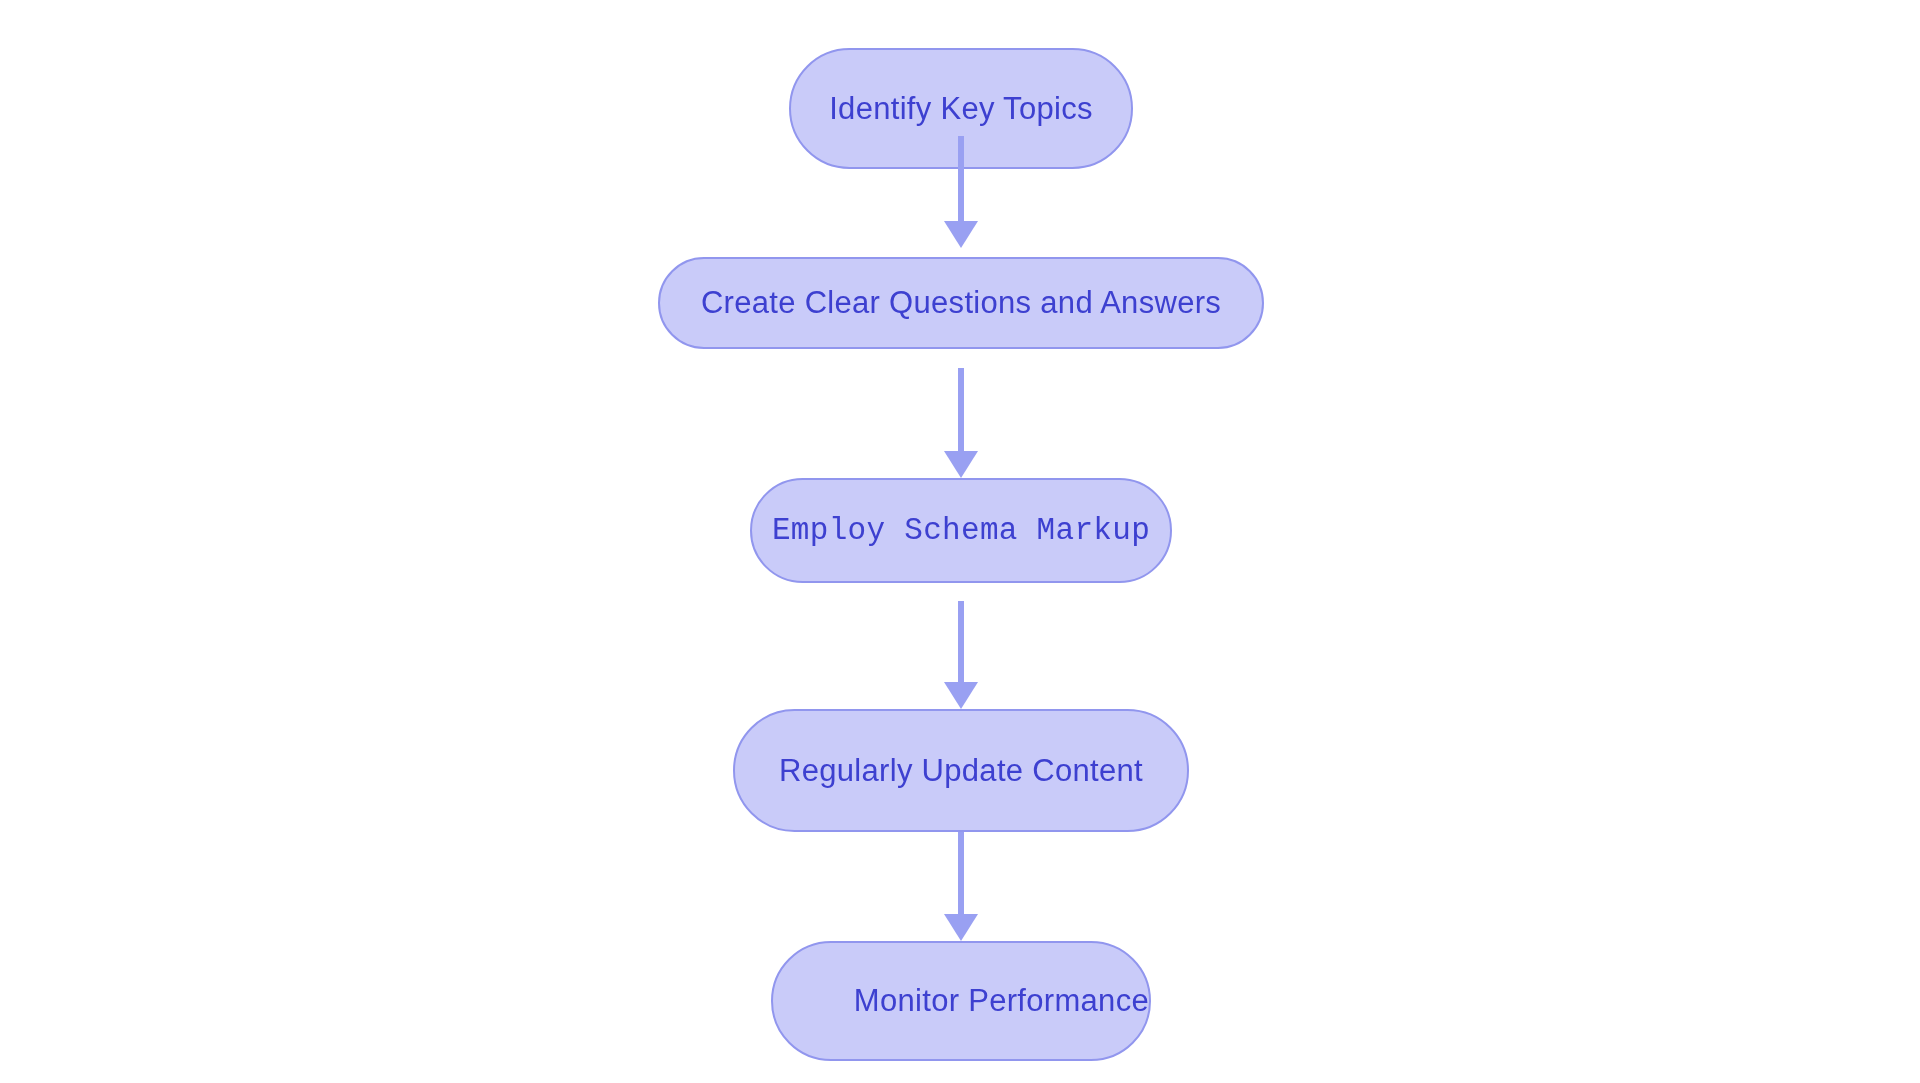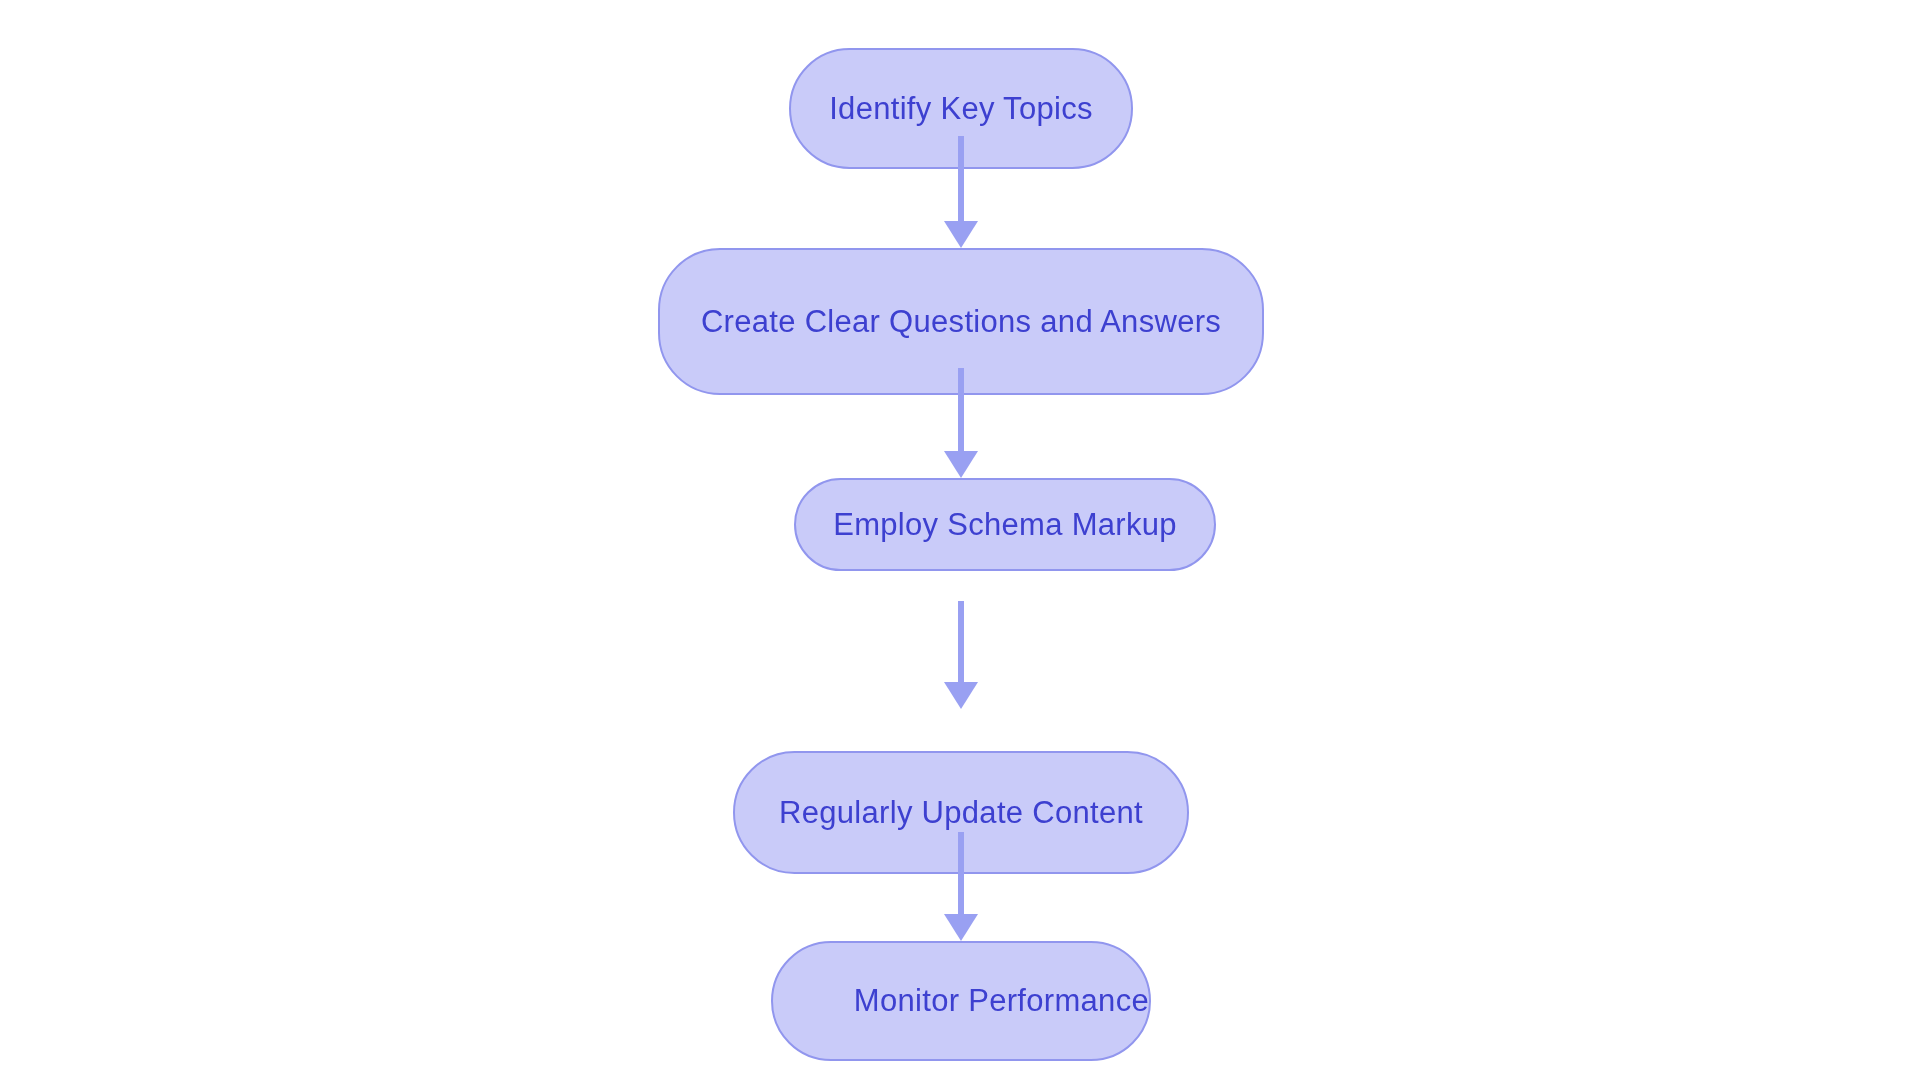--- a/index.html
+++ b/index.html
@@ -30,23 +30,23 @@
     text-align: center;
   }
   .node-label {
     color: var(--node-text);
     font-size: 31px;
     line-height: 1.2;
     letter-spacing: 0.3px;
     white-space: nowrap;
   }
   .n1 { left: 789px; top: 15px;  width: 344px; height: 121px; margin-top: 33px; }
-  .n2 { left: 658px; top: 248px; width: 606px; height: 147px; }
-  .n3 { left: 794px; top: 478px; width: 422px; height: 93px; }
-  .n4 { left: 733px; top: 751px; width: 456px; height: 123px; }
+  .n2 { left: 658px; top: 257px; width: 606px; height: 92px; }
+  .n3 { left: 750px; top: 478px; width: 422px; height: 105px; font-family: Liberation Mono, monospace; }
+  .n4 { left: 733px; top: 709px; width: 456px; height: 123px; }
   .n5 { left: 771px; top: 941px; width: 380px; height: 120px; justify-content: flex-end; }
 
   .arrow { position: absolute; }
   .arrow-line {
     position: absolute;
     width: 6px;
     background: var(--arrow);
     left: 958px;
   }
   .arrow-head {

